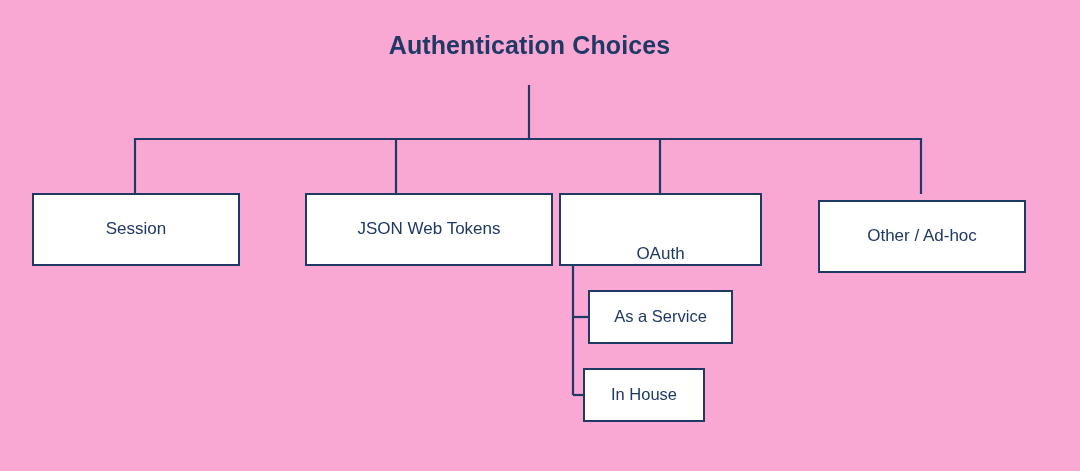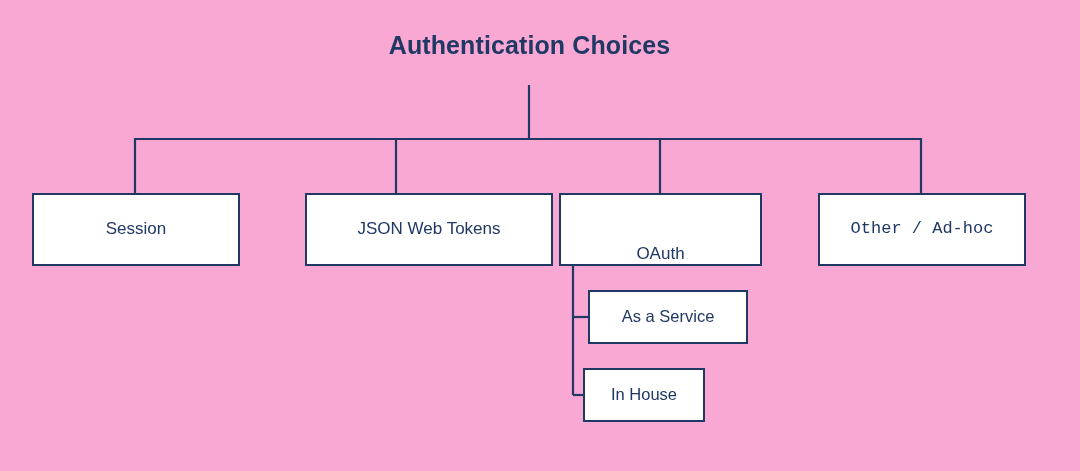--- a/index.html
+++ b/index.html
@@ -92,25 +92,25 @@
   </div>
 
   <div class="node-box level-1" style="left:305px; top:193px; width:248px; height:73px;">
     <span class="node-label">JSON Web Tokens</span>
   </div>
 
   <div class="node-box level-1" style="left:559px; top:193px; width:203px; height:73px;align-items:flex-end;">
     <span class="node-label">OAuth</span>
   </div>
 
-  <div class="node-box level-1" style="left:818px; top:193px; width:208px; height:73px;font-family:Liberation Mono, monospace;">
+  <div class="node-box level-1" style="left:818px; top:200px; width:208px; height:73px;">
     <span class="node-label">Other / Ad-hoc</span>
   </div>
 
-  <div class="node-box level-2" style="left:588px; top:290px; width:160px; height:54px;">
+  <div class="node-box level-2" style="left:588px; top:290px; width:145px; height:54px;">
     <span class="node-label">As a Service</span>
   </div>
 
   <div class="node-box level-2" style="left:583px; top:368px; width:122px; height:54px;">
     <span class="node-label">In House</span>
   </div>
 
 </div>
 
 </body></html>

